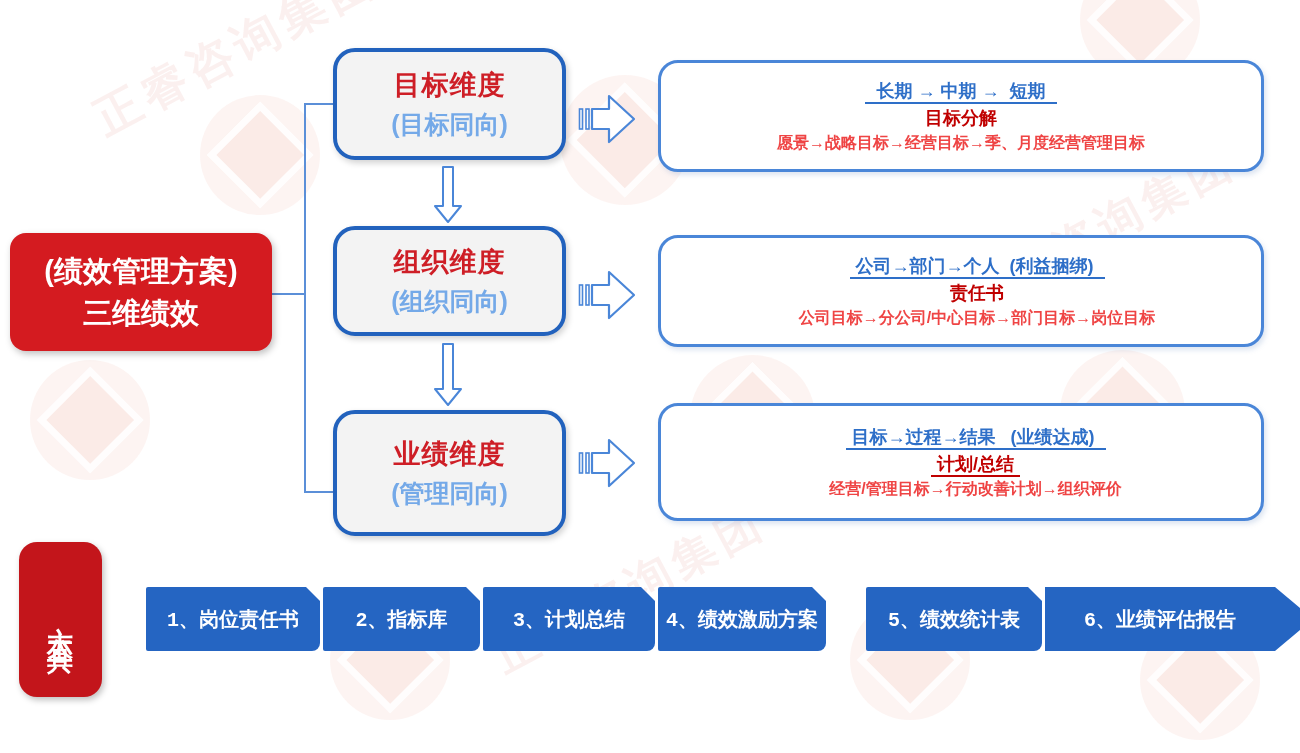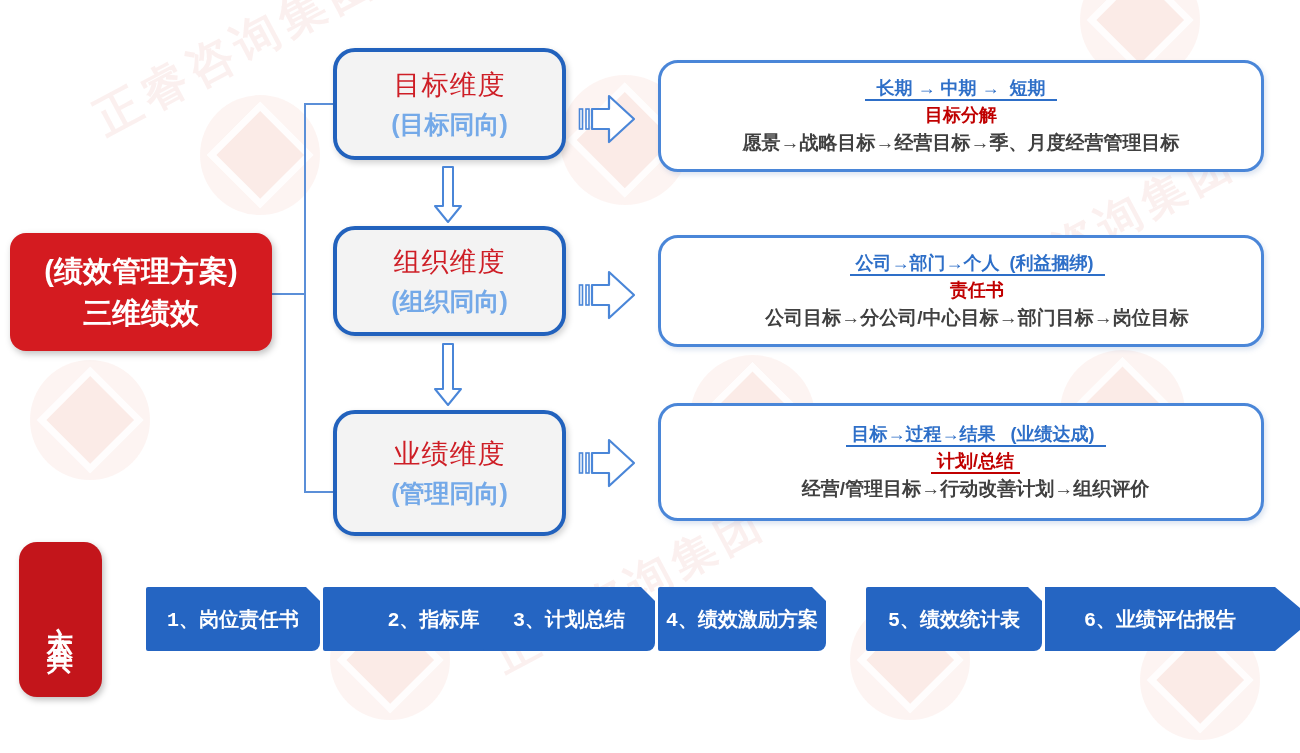--- a/index.html
+++ b/index.html
@@ -37,33 +37,33 @@
 
   
   .cline{background:#5b8fd8;}
 
   
   .dim-box{
     left:333px;width:233px;background:#f3f3f3;border:4px solid #2262bd;border-radius:22px;
     display:flex;flex-direction:column;align-items:center;justify-content:center;gap:5px;
     box-shadow:2px 3px 6px rgba(0,0,0,.18);box-sizing:border-box;
   }
-  .dim-title{color:#ce1e26;font-weight:normal;font-size:27px;letter-spacing:1px;}
+  .dim-title{color:#ce1e26;font-weight:bold;font-size:27px;letter-spacing:1px;}
   .dim-sub{color:#74a9e8;font-weight:bold;font-size:25px;}
 
   
   .detail-box{
     left:658px;width:606px;background:#fff;border:3px solid #4a86d8;border-radius:20px;
     display:flex;flex-direction:column;align-items:center;justify-content:center;gap:3px;
     box-shadow:2px 3px 5px rgba(120,150,200,.25);box-sizing:border-box;
   }
   .dline{white-space:pre;text-align:center;}
   .dline1{color:#2e6fc8;font-weight:bold;font-size:18px;}
   .dline2{color:#c00000;font-weight:bold;font-size:18px;}
-  .dline3{color:#404040;font-weight:bold;font-size:19px;}
+  .dline3{color:#ef4444;font-weight:bold;font-size:16px;}
   .u{border-bottom:2px solid currentColor;padding:0 6px 1px 6px;}
 
   
   .svg-arrow{position:absolute;}
 
   
   .tools-box{
     left:19px;top:542px;width:83px;height:155px;background:#c3151b;border-radius:18px;
     display:flex;align-items:center;justify-content:center;
     box-shadow:2px 3px 6px rgba(0,0,0,.25);
@@ -181,21 +181,21 @@
   <div class="dline dline3">经营/管理目标→行动改善计划→组织评价</div>
 </div>
 
 <div class="tools-box abs">
   <span>六大工具</span>
 </div>
 
 <div class="seg" style="left:146px;width:174px;">
   <span>1、岗位责任书</span>
 </div>
-<div class="seg" style="left:323px;width:157px;padding-left:32px;">
+<div class="seg" style="left:323px;width:157px;">
   <span>2、指标库</span>
 </div>
 <div class="seg" style="left:483px;width:172px;">
   <span>3、计划总结</span>
 </div>
 <div class="seg" style="left:658px;width:168px;">
   <span>4、绩效激励方案</span>
 </div>
 <div class="seg" style="left:866px;width:176px;">
   <span>5、绩效统计表</span>

